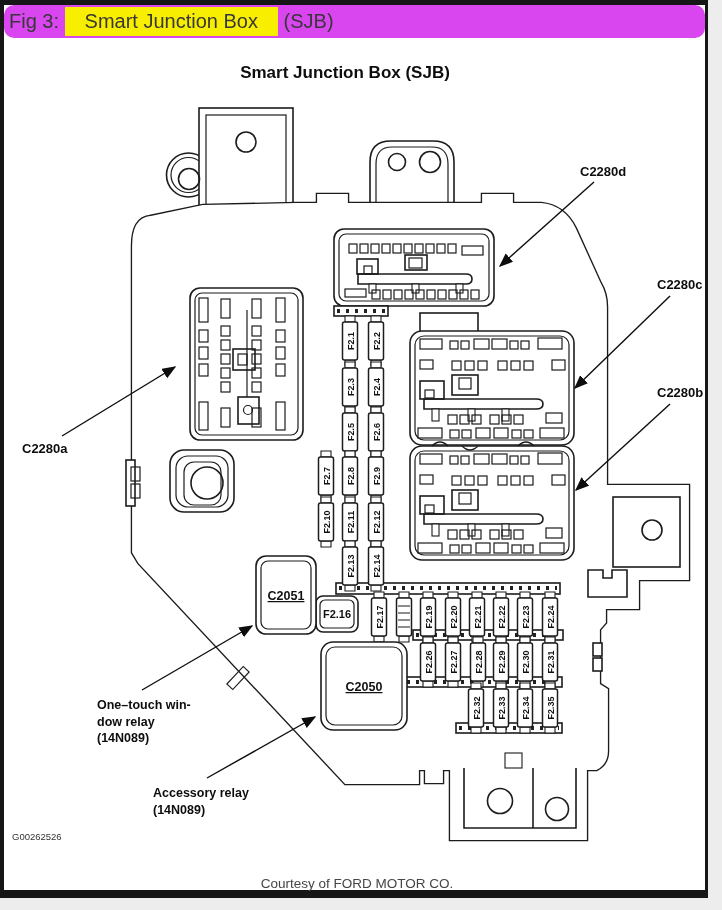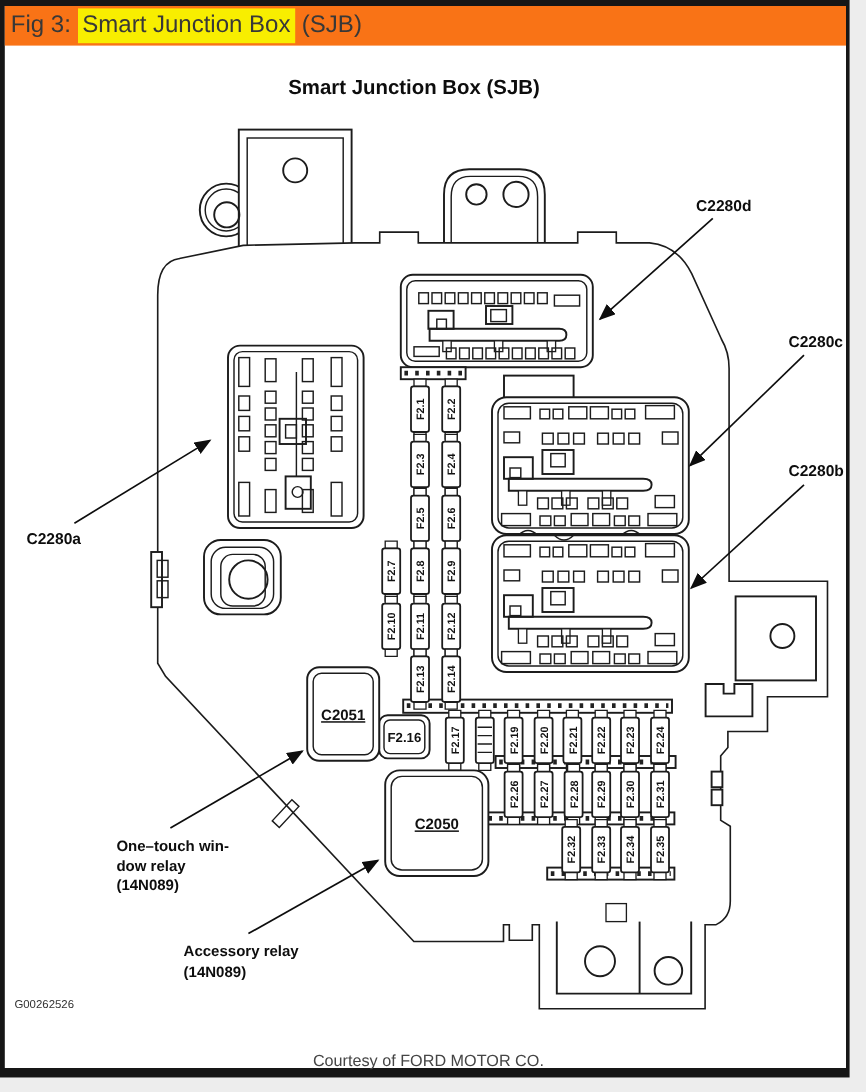--- a/index.html
+++ b/index.html
@@ -1,23 +1,23 @@
 <!DOCTYPE html>
 <html><head>
 <meta charset="utf-8">
 <style>
   html,body{margin:0;padding:0;background:#e9e9e9;}
   .page{position:relative;width:722px;height:910px;background:#ededed;overflow:hidden;
         font-family:"Liberation Sans","DejaVu Sans",sans-serif;}
   .paper{position:absolute;left:0;top:0;width:708px;height:898px;background:#ffffff;
          border-left:4px solid #161616;border-top:5px solid #161616;
          border-right:3px solid #161616;border-bottom:8px solid #161616;box-sizing:border-box;}
-  .figbar{height:33px;background:#f97316;display:flex;align-items:center;
-          padding-left:5px;font-size:20px;color:#383838;white-space:pre;}
-  .hl{background:#f8ee00;padding:3px 4px;}
+  .figbar{height:33px;background:#d946ef;display:flex;align-items:center;
+          padding-left:5px;font-size:20px;color:#383838;white-space:pre;border-radius:10px;}
+  .hl{background:#f8ee00;padding:3px 20px;}
   svg{position:absolute;left:0;top:0;}
   .title{font:700 17px "Liberation Sans","DejaVu Sans",sans-serif;fill:#0d0d0d;text-anchor:middle;}
   .wf{fill:#fff;stroke:#1c1c1c;stroke-width:1.6;}
   .thin{fill:none;stroke:#1c1c1c;stroke-width:1.2;}
   .thin2{fill:none;stroke:#1c1c1c;stroke-width:1.6;}
   .body1{fill:#fff;stroke:#1c1c1c;stroke-width:6.5;}
   .body2{fill:#fff;stroke:#ffffff;stroke-width:3.8;}
   .fb{fill:#fff;stroke:#1c1c1c;stroke-width:1.5;}
   .nub{fill:#fff;stroke:#1c1c1c;stroke-width:1.1;}
   .ft{font:700 9px "Liberation Sans","DejaVu Sans",sans-serif;fill:#111;text-anchor:middle;}

